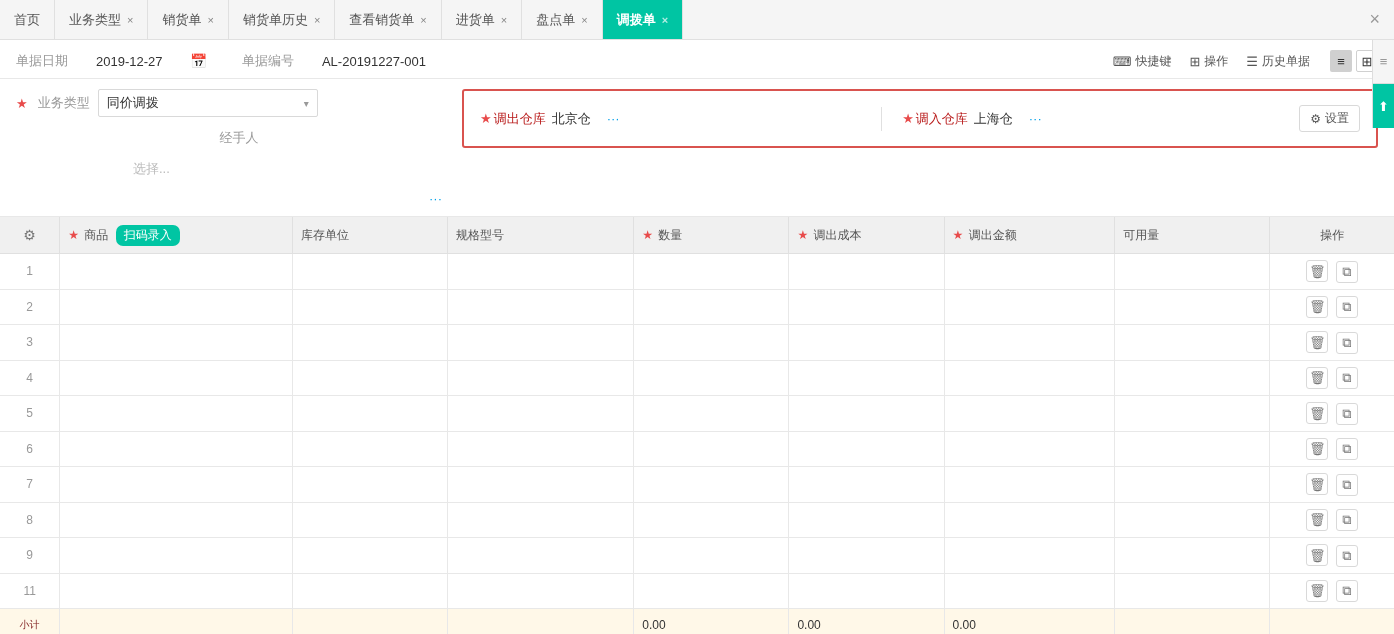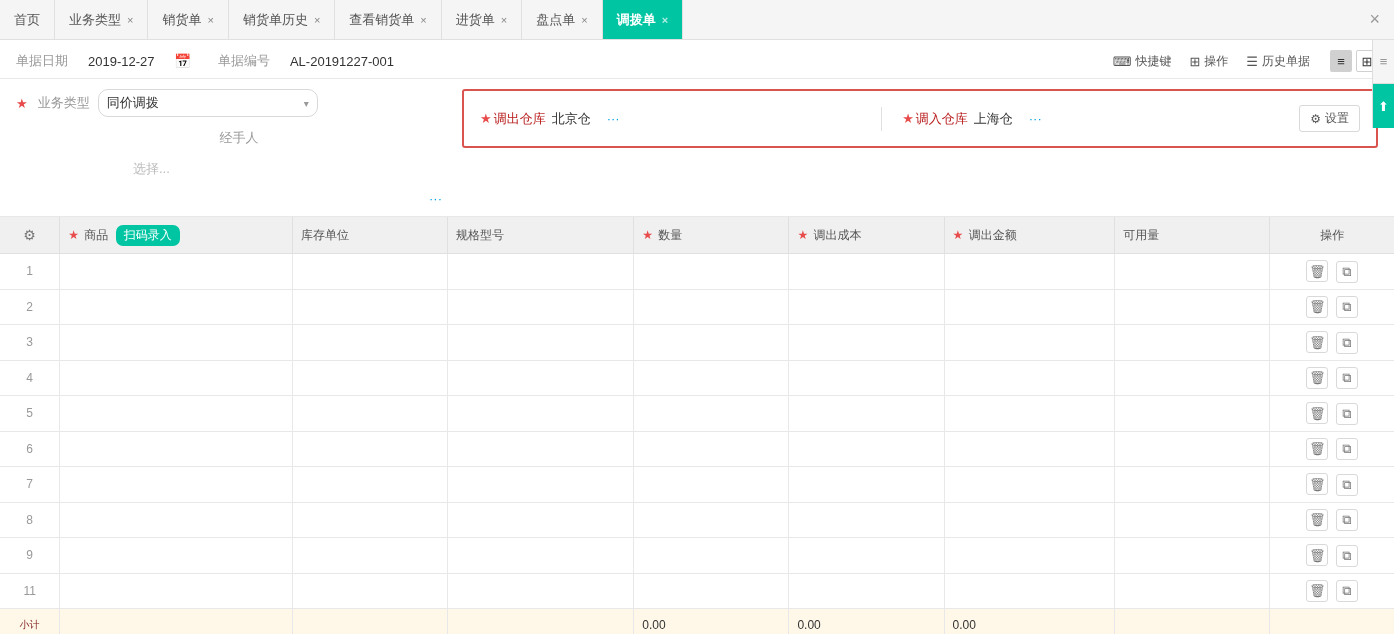--- a/index.html
+++ b/index.html
@@ -27,21 +27,21 @@
     .tab-bar-close {
       margin-left: auto; padding: 0 14px; font-size: 18px; color: #999; cursor: pointer; height: 40px; display:flex; align-items:center;
     }
 
     
     .form-header {
       padding: 10px 16px 6px 16px;
       display: flex; align-items: center; gap: 20px;
       border-bottom: 1px solid #e8e8e8;
     }
-    .form-header-left { display: flex; align-items: center; gap: 16px; }
+    .form-header-left { display: flex; align-items: center; gap: 24px; }
     .form-header-right { margin-left: auto; display: flex; align-items: center; gap: 10px; }
 
     .field-label { color: #999; font-size: 13px; }
     .field-value { font-size: 13px; color: #333; margin-left: 4px; }
     .calendar-icon { color: #00c5a3; cursor: pointer; font-size: 14px; margin-left: 4px; }
 
     .toolbar-btn {
       display: flex; align-items: center; gap: 4px;
       color: #555; font-size: 12px; cursor: pointer; padding: 2px 4px;
     }
@@ -56,21 +56,21 @@
       flex: 1; border: 2px solid #e84b4b; border-radius: 3px;
       padding: 14px 16px; margin-left: 16px;
       display: flex; align-items: center; gap: 0;
     }
 
     .form-row { display: flex; align-items: center; gap: 8px; }
     .required-star { color: #e84b4b; margin-right: 2px; }
 
     .select-field {
       display: flex; align-items: center; border: 1px solid #d9d9d9;
-      border-radius: 10px; padding: 4px 8px; min-width: 200px; cursor: pointer;
+      border-radius: 2px; padding: 4px 8px; min-width: 200px; cursor: pointer;
       background: #fff; position: relative; gap: 8px;
     }
     .select-field-text { flex: 1; font-size: 13px; color: #333; }
     .select-arrow { color: #999; font-size: 10px; margin-left: 6px; }
 
     .warehouse-section { display: flex; align-items: center; flex: 1; }
     .warehouse-label { color: #b91c1c; font-size: 13px; white-space: nowrap; }
     .warehouse-value { color: #333; font-size: 13px; margin-left: 6px; }
     .more-btn { color: #00a0e9; font-size: 13px; cursor: pointer; margin-left: auto; padding: 0 4px; }
     .warehouse-divider { width: 1px; background: #e0e0e0; height: 24px; margin: 0 20px; }

